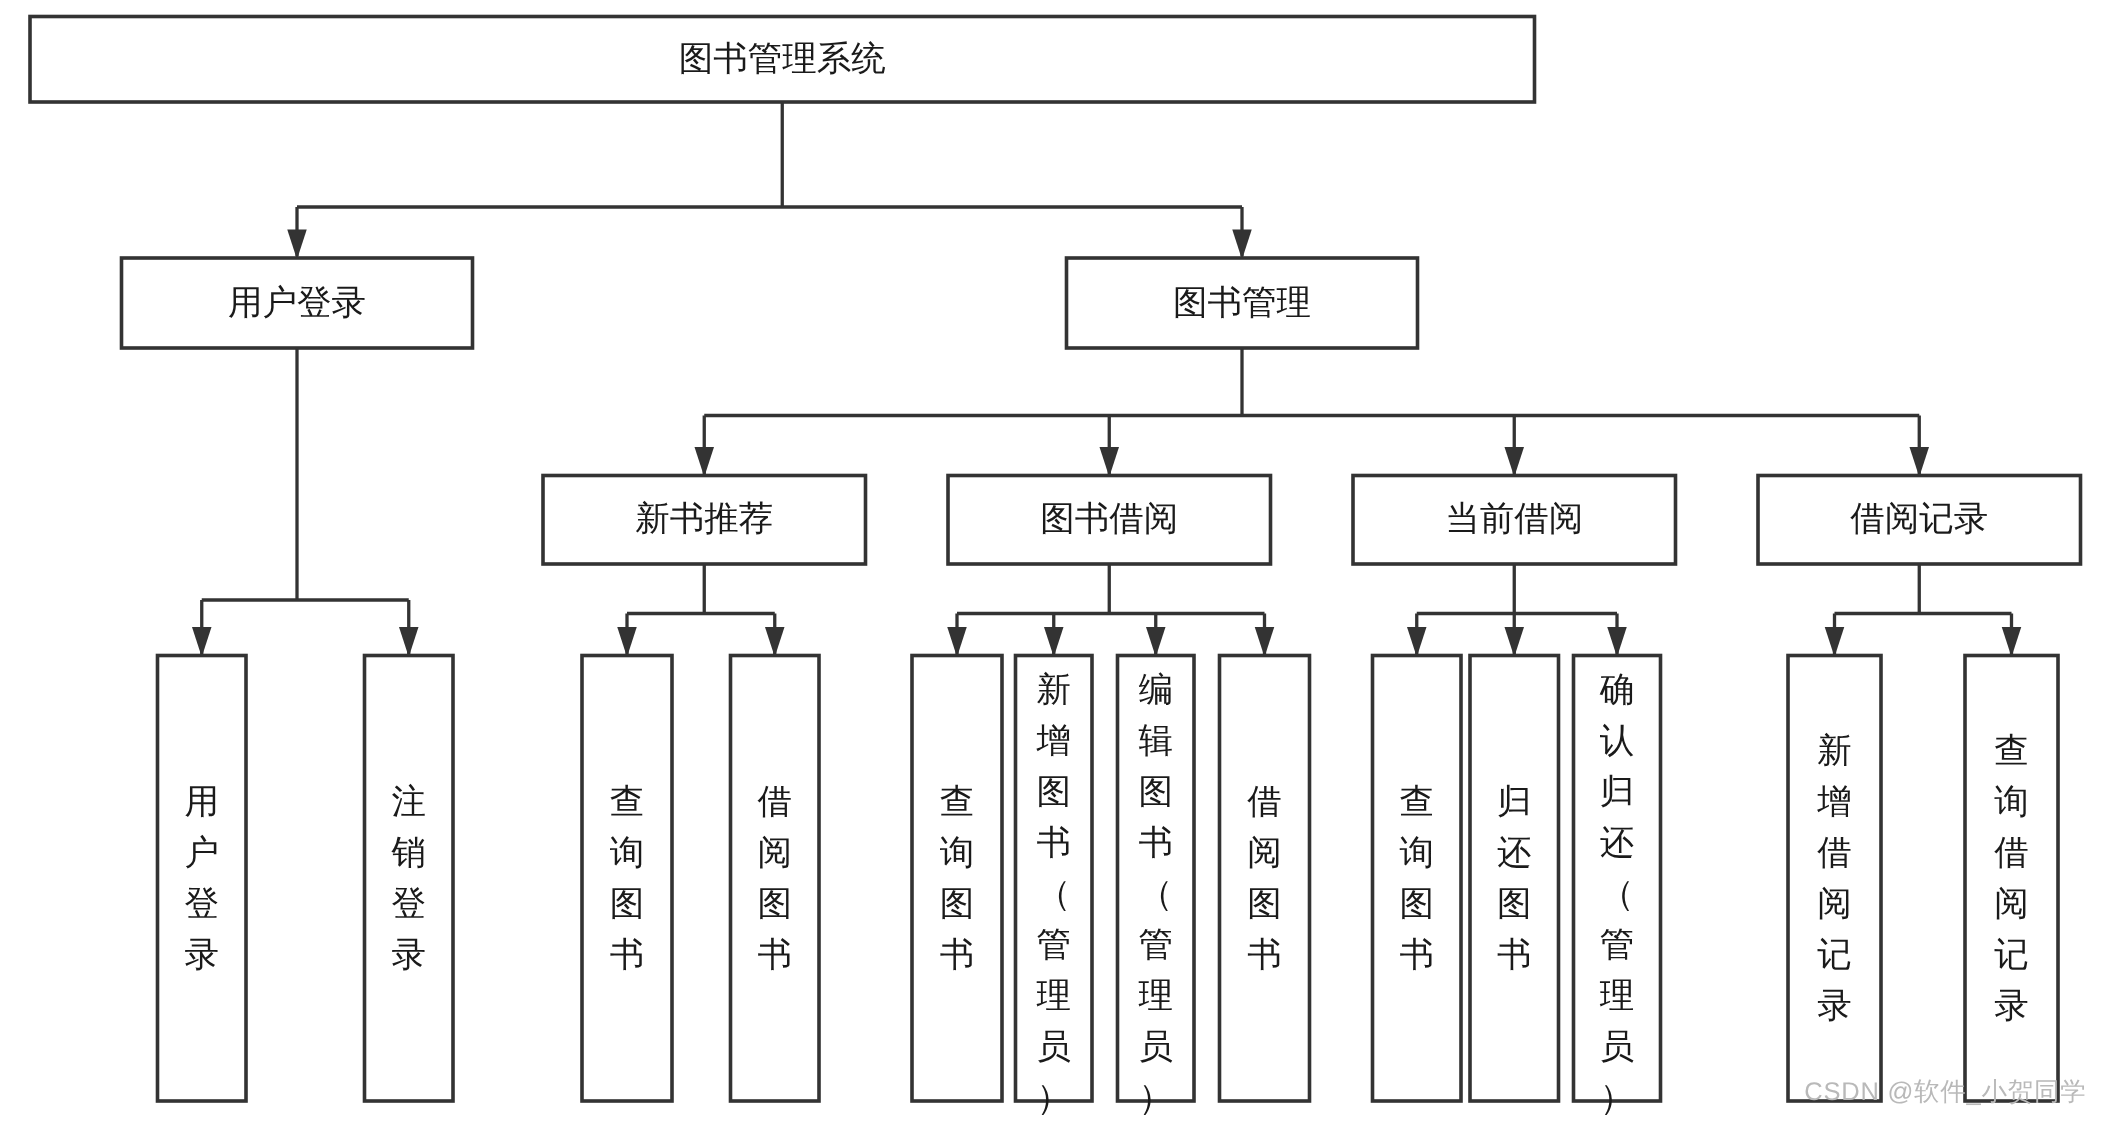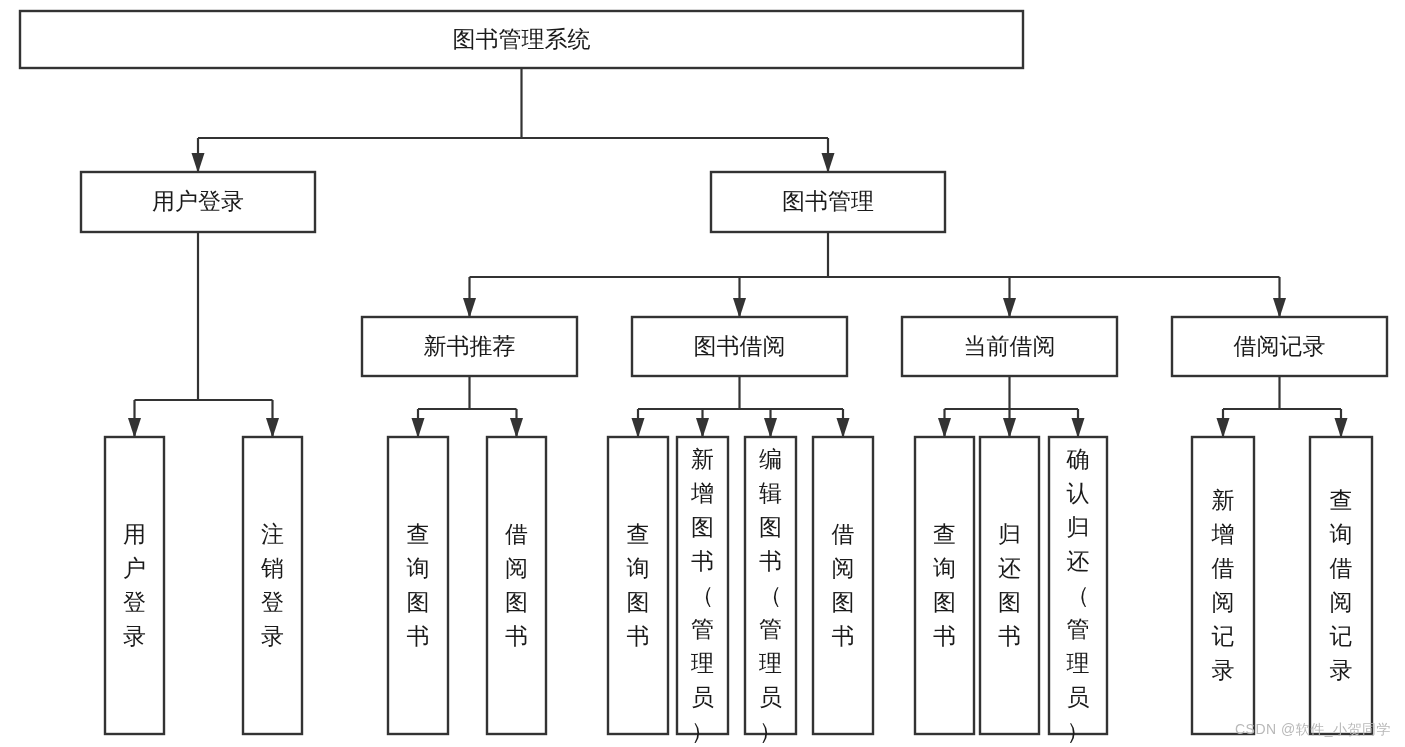--- a/index.html
+++ b/index.html
@@ -57,21 +57,21 @@
     font-family: "Liberation Sans", "DejaVu Sans", sans-serif;
     font-size: 23px;
     fill: #1a1a1a;
     text-anchor: middle;
   }
   .watermark {
     position: absolute;
     right: 14px;
     bottom: 8px;
     font-family: "Liberation Sans", "DejaVu Sans", sans-serif;
-    font-size: 14px;
+    font-size: 17px;
     color: #b9b9b9;
     letter-spacing: 0.5px;
     white-space: nowrap;
     pointer-events: none;
   }
 </style>
 </head>
 <body>
 
 <div id="diagram-root">

